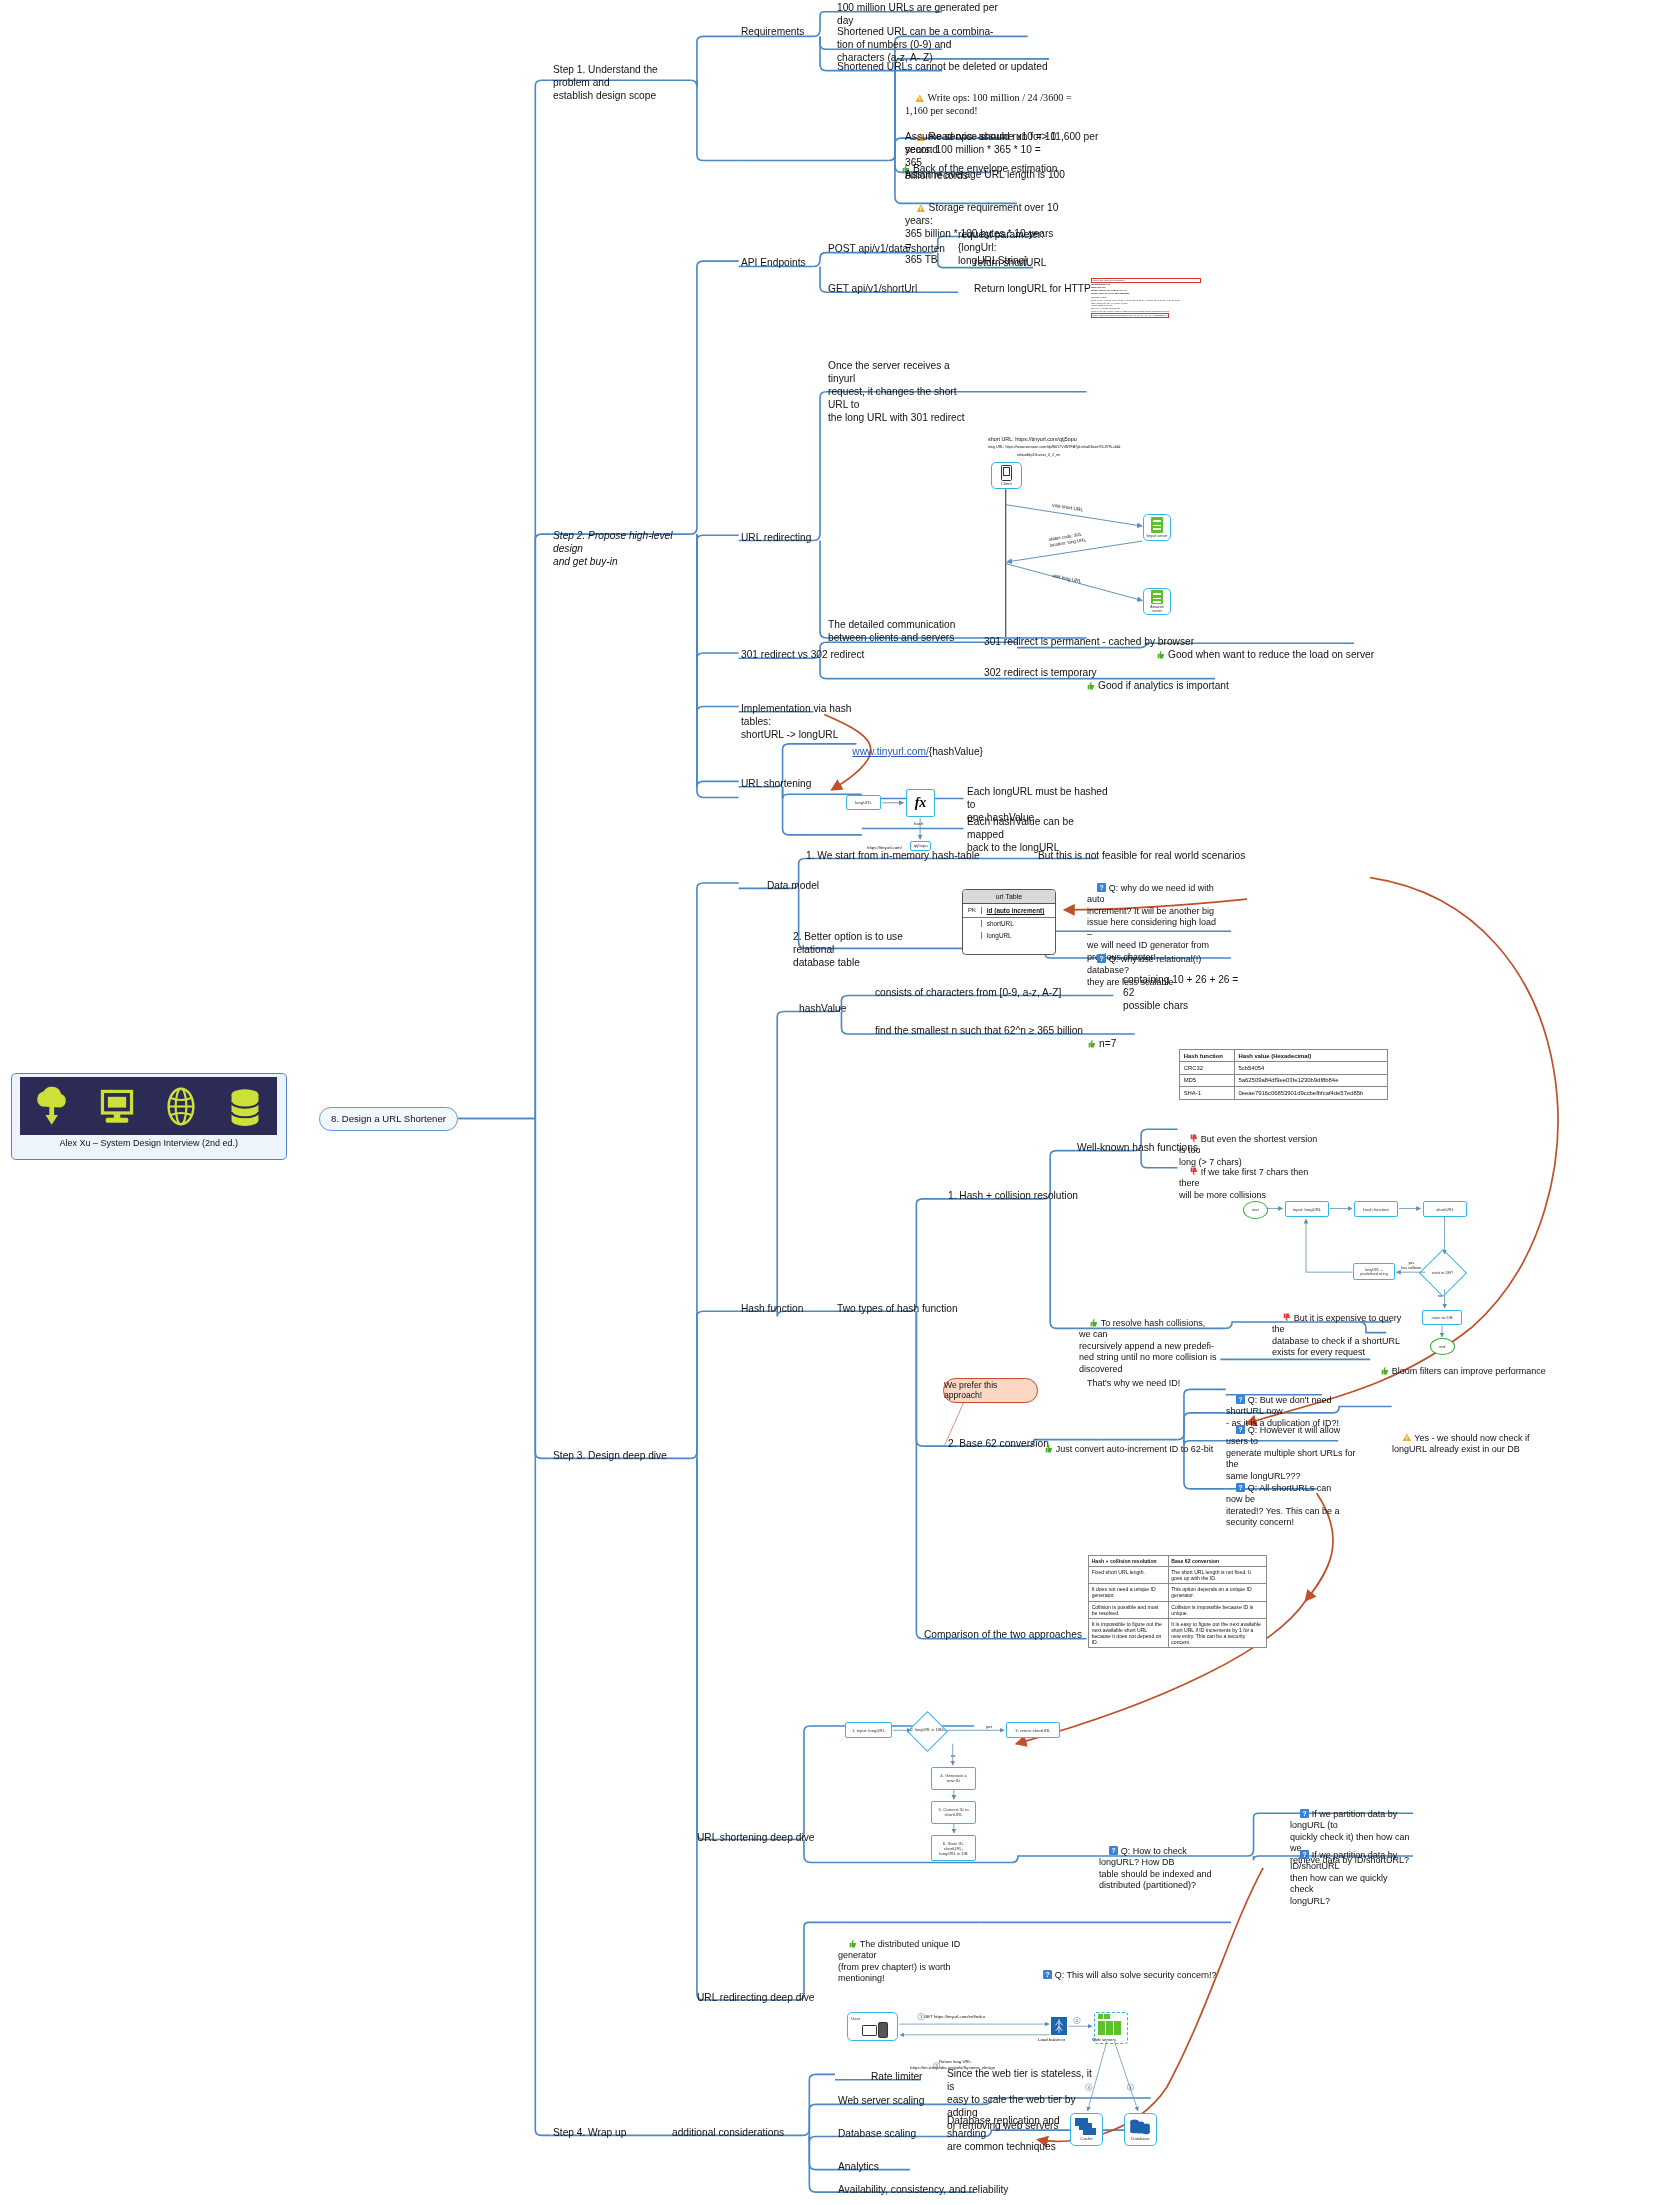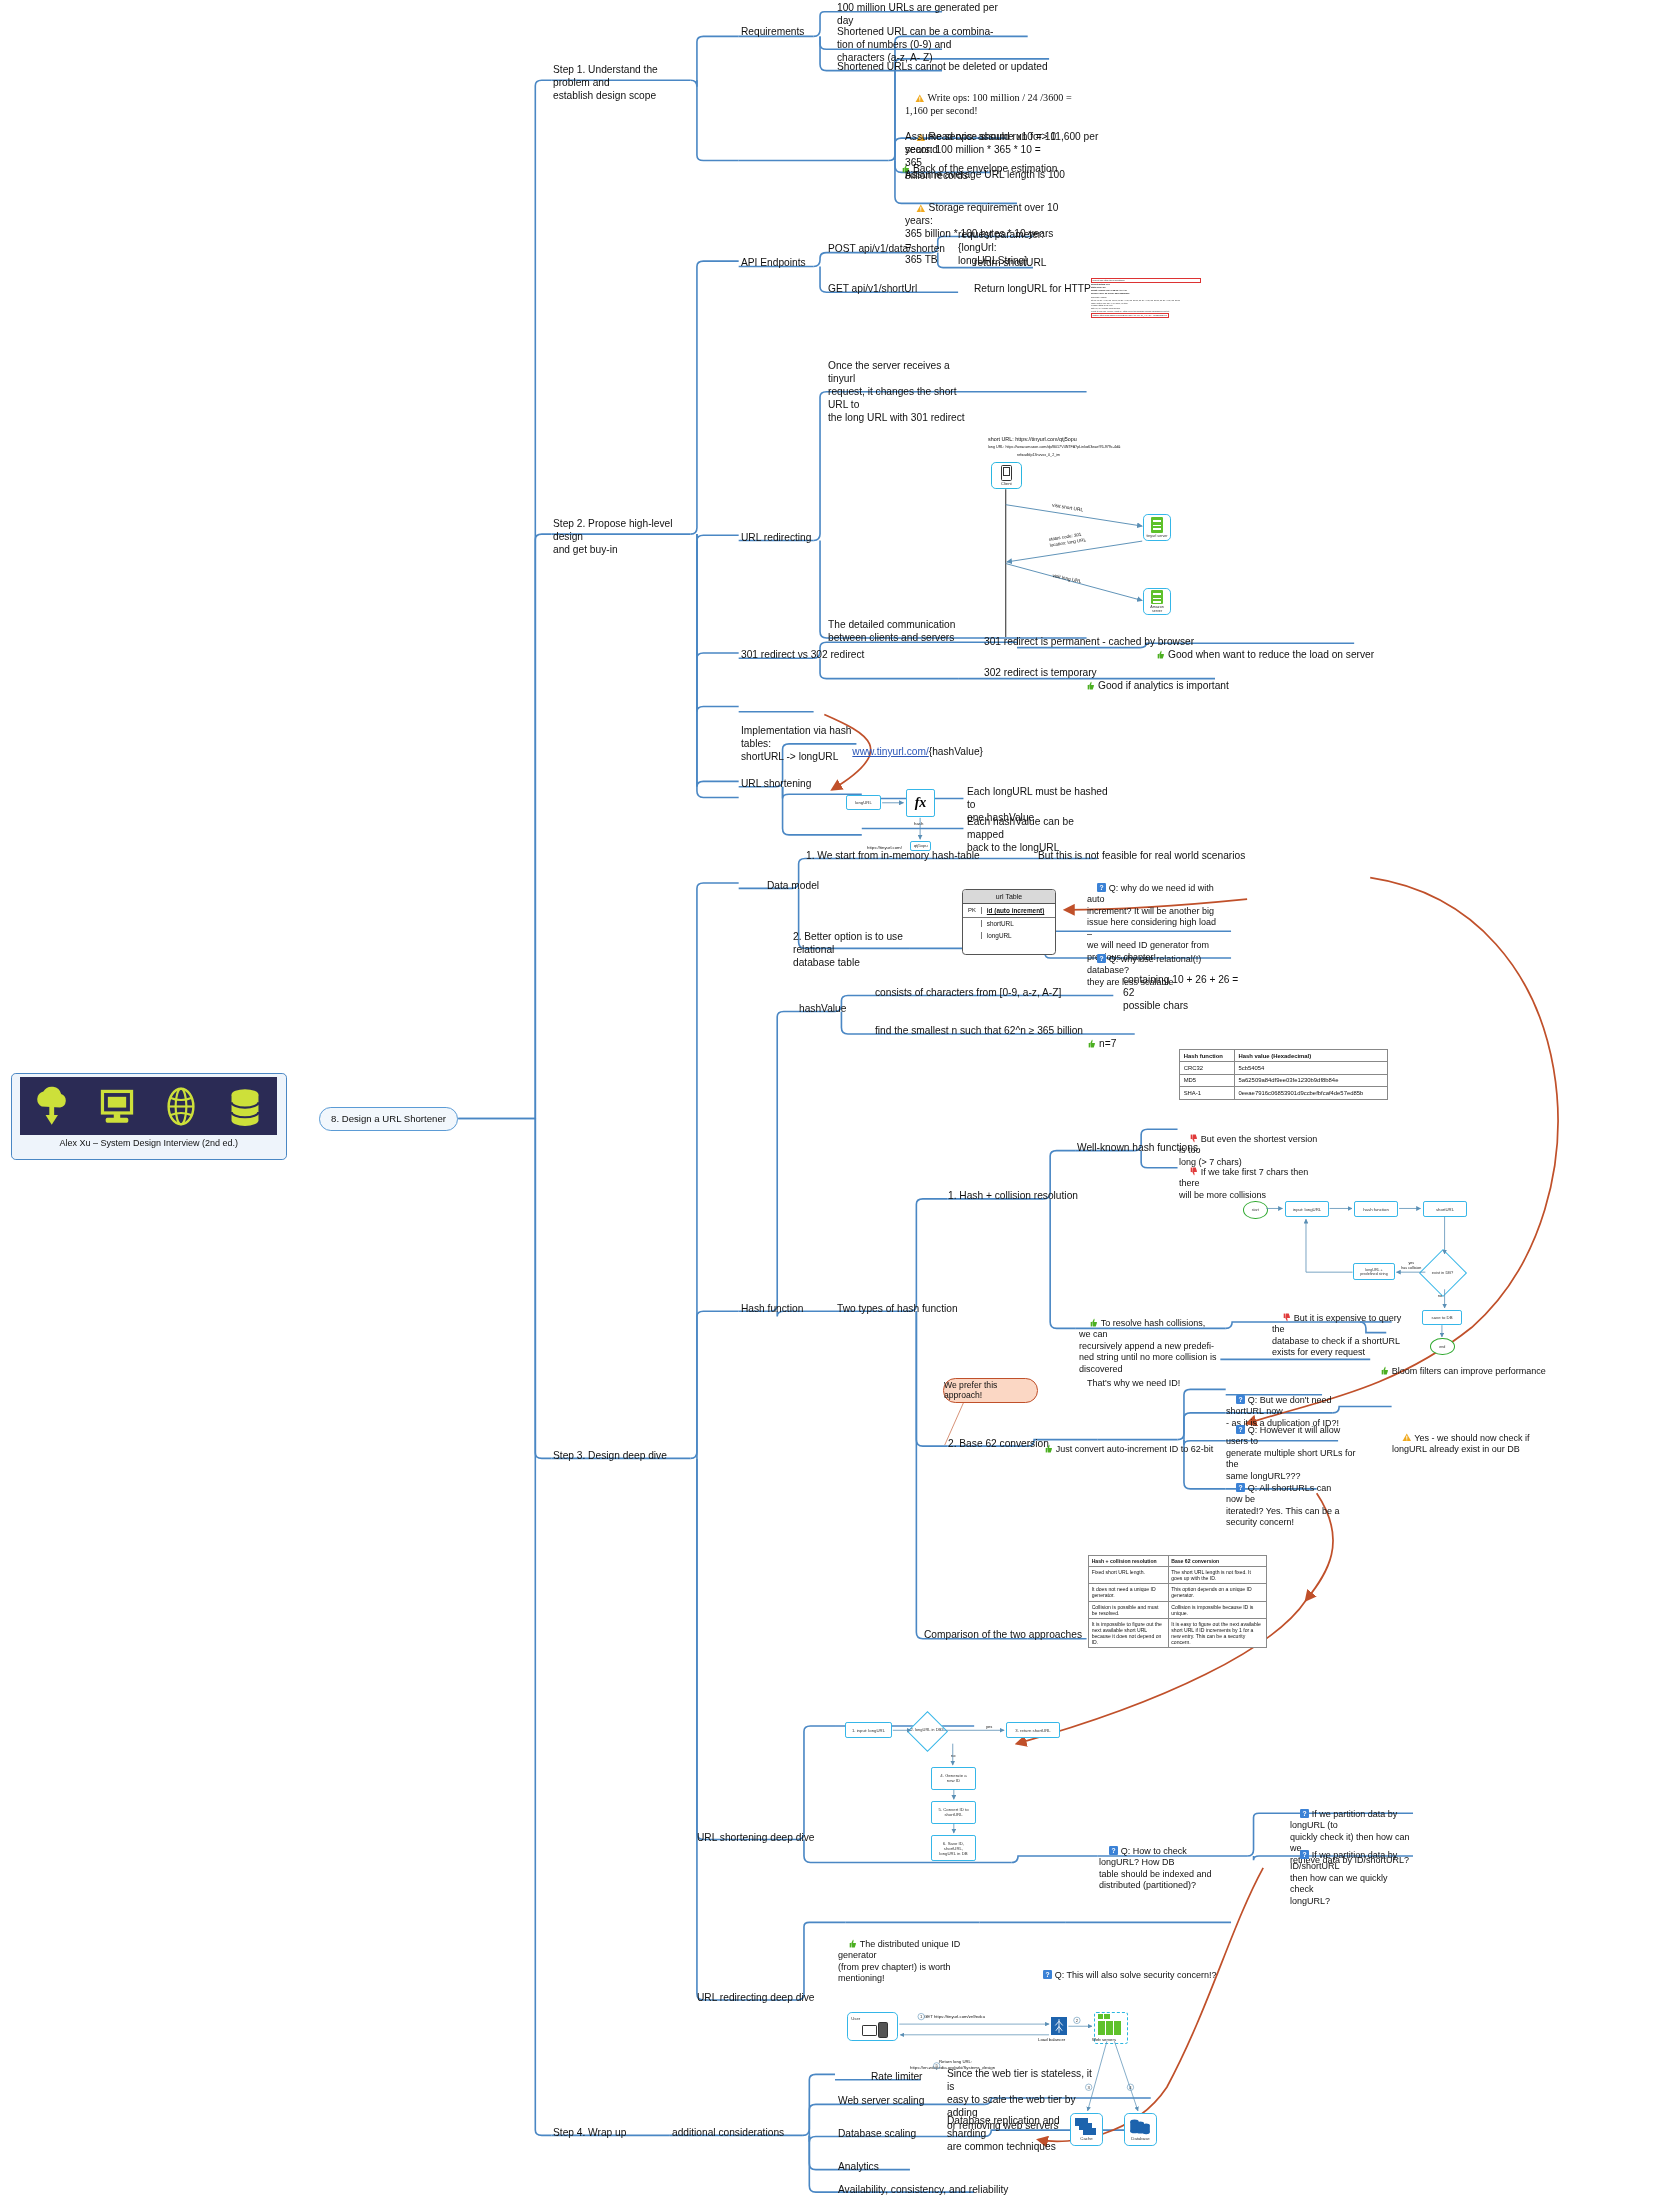--- a/index.html
+++ b/index.html
@@ -327,21 +327,21 @@
   <div class="node" style="left:905px;top:188px;width:155px;">
     <svg class="ico warn-ico" viewBox="0 0 18 16">
         <path d="M9 1 L17 15 H1 z" fill="#f0a91e"></path>
         <rect x="8.1" y="5" width="1.8" height="6" fill="#fff"></rect>
         <rect x="8.1" y="12" width="1.8" height="1.8" fill="#fff"></rect>
       </svg><span>Storage requirement over 10 years:
 365 billion * 100 bytes * 10 years =
 365 TB</span>
   </div>
 
-  <div class="node" style="left:553px;top:517px;width:145px;">Step 2. Propose high-level design
+  <div class="node" style="left:553px;top:529px;width:145px;font-style:italic;">Step 2. Propose high-level design
 and get buy-in</div>
 
   <div class="node" style="left:741px;top:256px;">API Endpoints</div>
   <div class="node" style="left:828px;top:242px;">POST api/v1/data/shorten</div>
   <div class="node" style="left:828px;top:282px;">GET api/v1/shortUrl</div>
   <div class="node" style="left:958px;top:228px;width:123px;">request parameter: {longUrl:
 longURLString}</div>
   <div class="node" style="left:974px;top:256px;">return shortURL</div>
   <div class="node" style="left:974px;top:282px;">Return longURL for HTTP redirection</div>
 
@@ -413,21 +413,21 @@
       </svg><span>Good when want to reduce the load on server</span>
   </div>
   <div class="node" style="left:984px;top:666px;">302 redirect is temporary</div>
   <div class="node" style="left:1075px;top:666px;">
     <svg class="ico thumb-ico" viewBox="0 0 16 16">
         <path d="M3 7h3v8H3z" fill="#4caf21"></path>
         <path d="M7 15h5l2-6V7H9l1-4-1-2-3 6z" fill="#4caf21"></path>
       </svg><span>Good if analytics is important</span>
   </div>
 
-  <div class="node" style="left:741px;top:724px;width:139px;">Implementation via hash tables:
+  <div class="node" style="left:741px;top:702px;width:139px;">Implementation via hash tables:
 shortURL -&gt; longURL</div>
 
   <div class="node" style="left:741px;top:777px;">URL shortening</div>
   <div class="node" style="left:841px;top:732px;">
     <span class="lnk">www.tinyurl.com/</span><span>{hashValue}</span>
   </div>
 
   <div class="dbox" style="left:846px;top:795px;width:35px;height:15px;">longURL</div>
   <div class="dbox" style="left:906px;top:789px;width:29px;height:28px;font-size:14px;font-style:italic;font-family:'Liberation Serif',serif;font-weight:bold;color:#000;">fx</div>
   <div class="node micro" style="left:914px;top:821px;font-size:4.3px;">hash</div>

